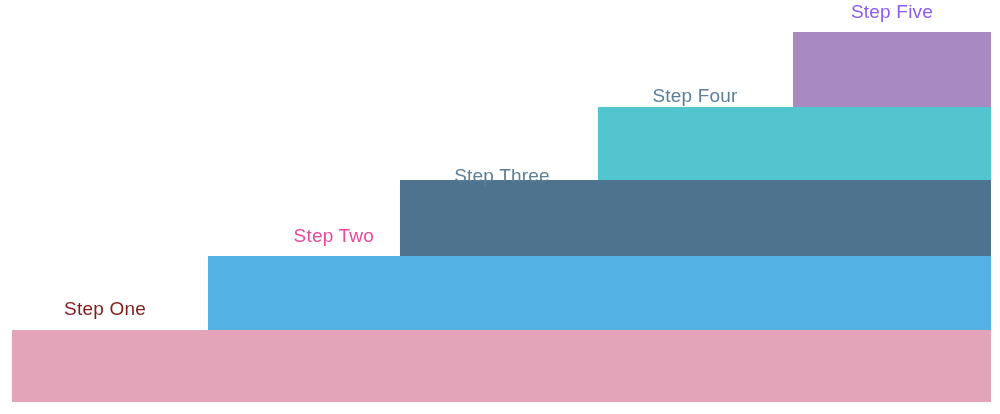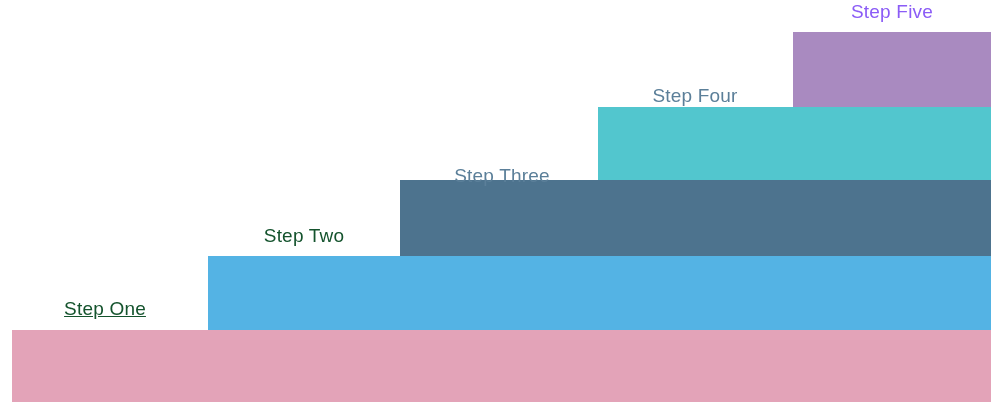--- a/index.html
+++ b/index.html
@@ -57,26 +57,26 @@
   #label-5 { left: 822px; top: 0px;   width: 140px; }
 </style>
 </head>
 <body>
 
 <div id="stage" style="background: rgb(255, 255, 255);">
 
   <div class="step-block" id="block-1" style="background: rgb(227, 163, 184);">
     
   </div>
-  <div class="step-label" id="label-1" style="color: #14532d; text-decoration: underline;">Step One</div>
+  <div class="step-label" id="label-1" style="color: #7f1d1d;">Step One</div>
 
   <div class="step-block" id="block-2" style="background: rgb(84, 179, 228);">
     
   </div>
-  <div class="step-label" id="label-2" style="color: #14532d;">Step Two</div>
+  <div class="step-label" id="label-2" style="color: #ec4899; text-align: right;">Step Two</div>
 
   <div class="step-block" id="block-3" style="background: rgb(77, 115, 142);">
     
   </div>
   <div class="step-label" id="label-3" style="color: rgb(91, 127, 153);">Step Three</div>
 
   <div class="step-block" id="block-4" style="background: rgb(82, 198, 206);">
     
   </div>
   <div class="step-label" id="label-4" style="color: rgb(91, 127, 153);">Step Four</div>

